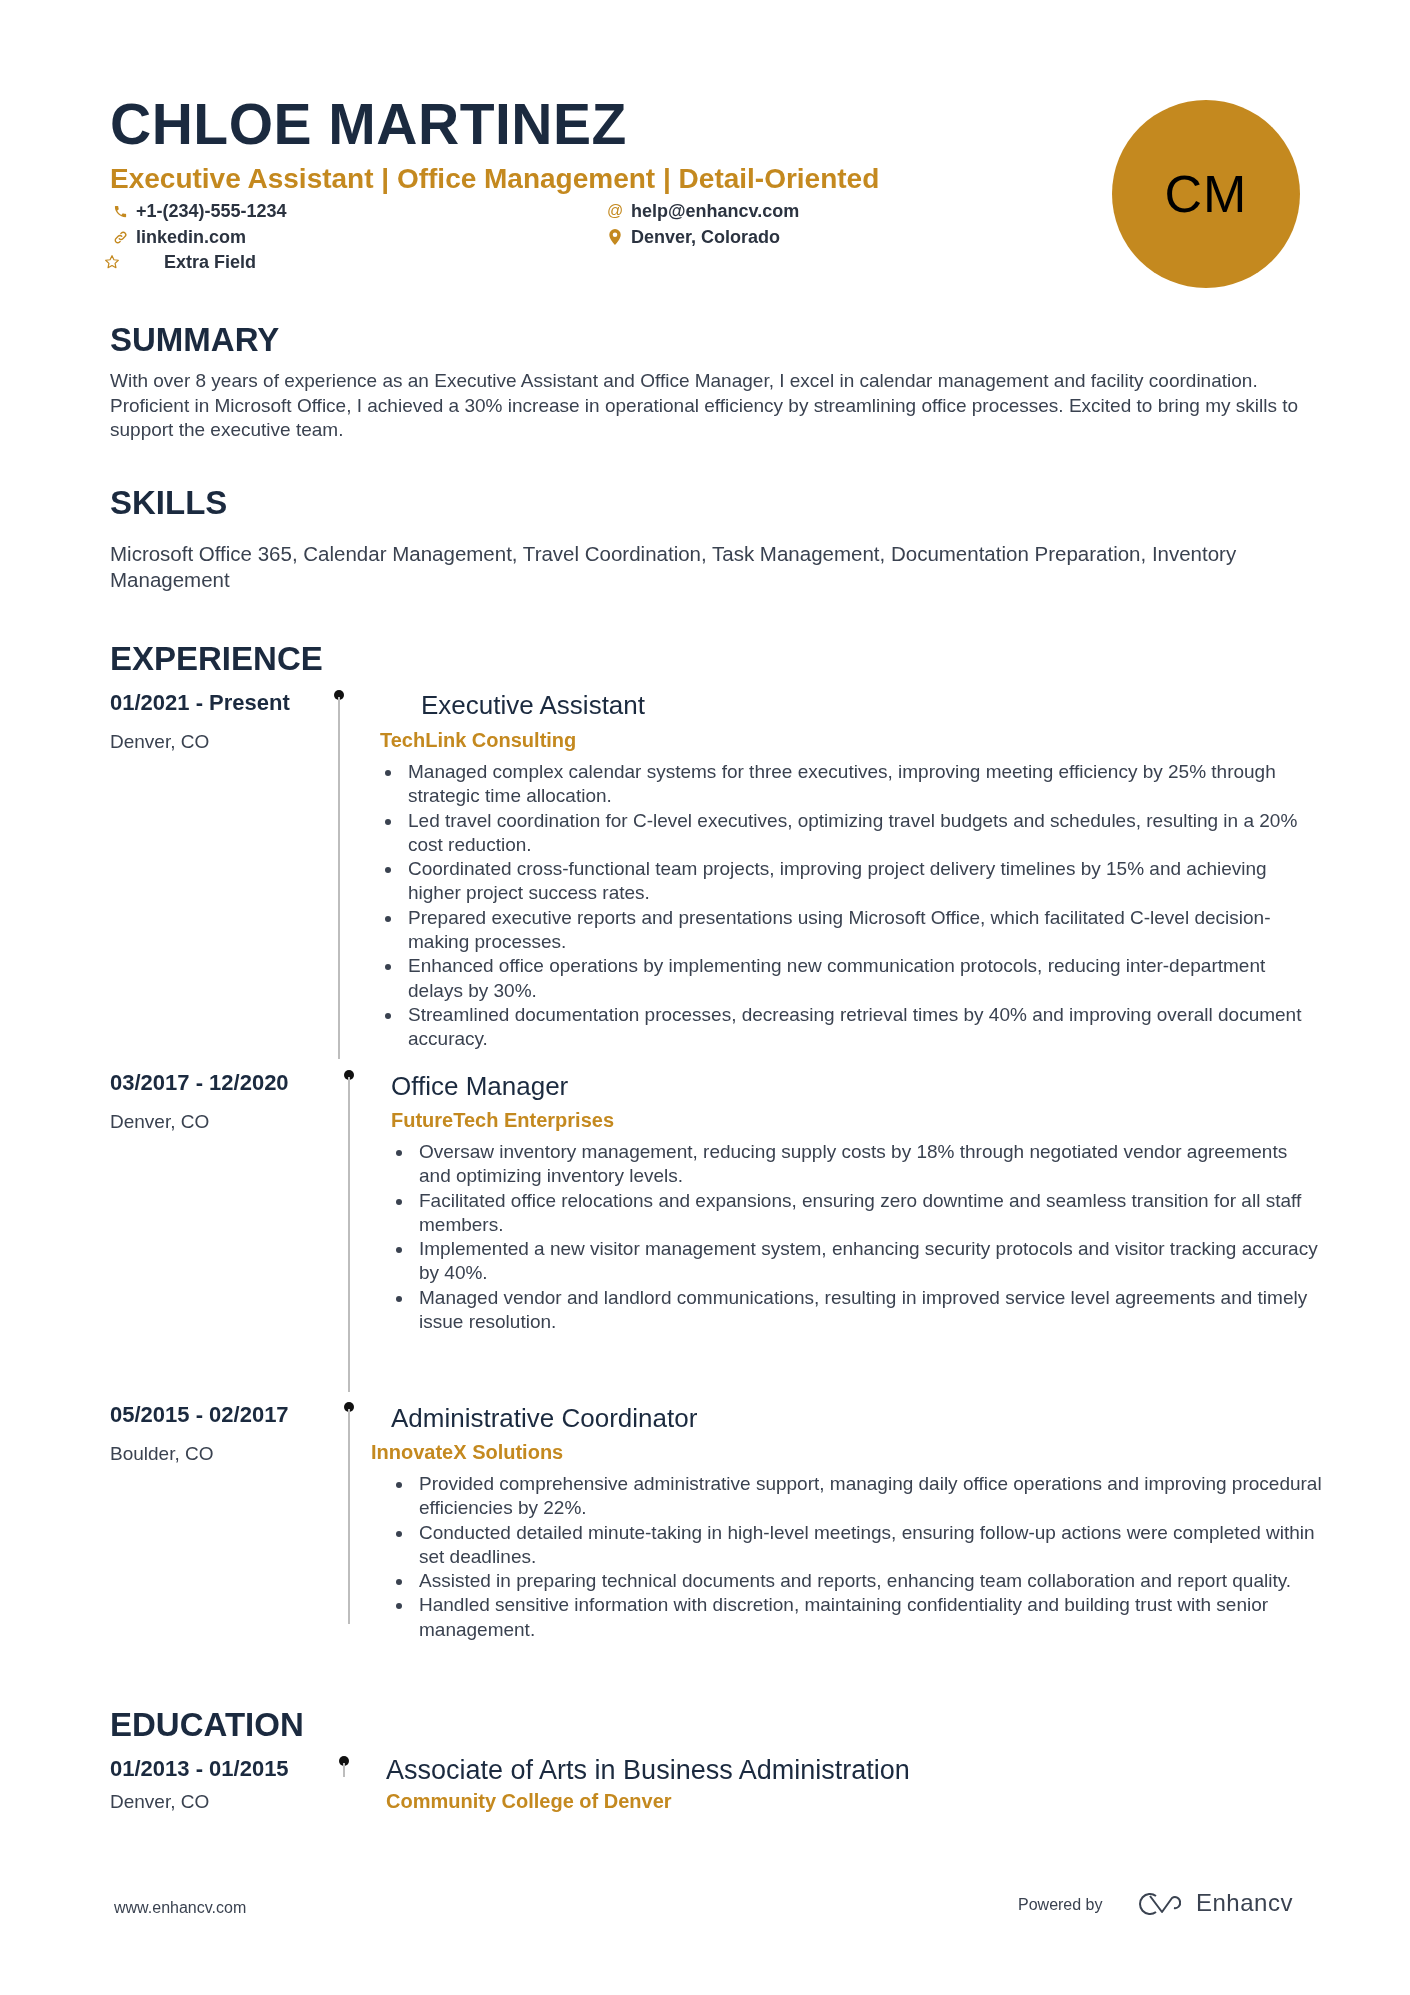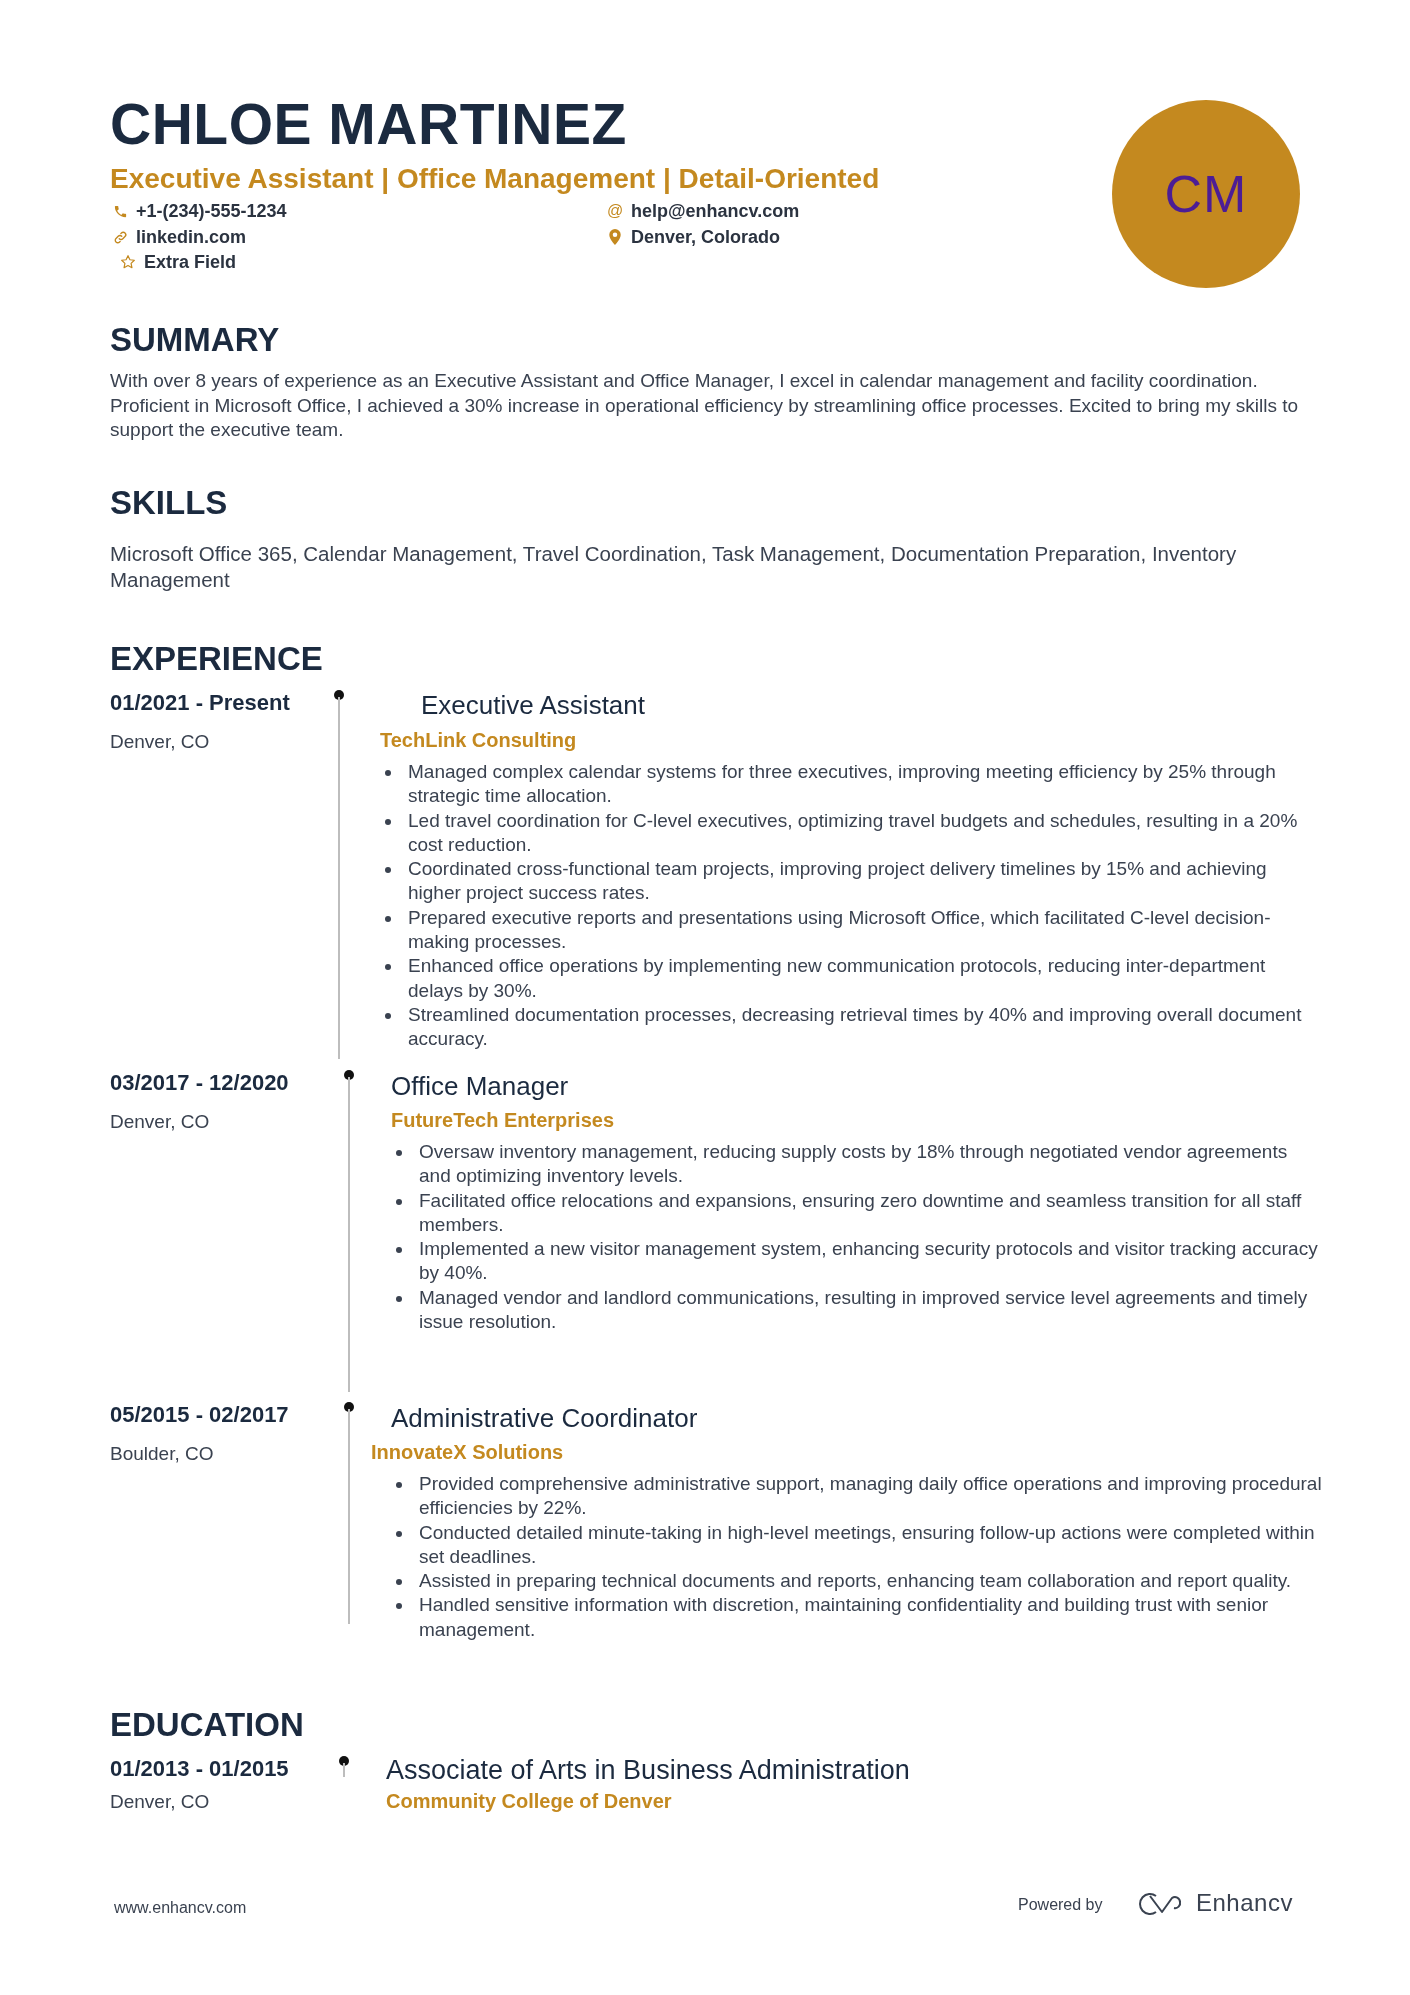--- a/index.html
+++ b/index.html
@@ -5,21 +5,21 @@
   html, body { margin:0; padding:0; background:#ffffff; }
   body { width:1410px; height:1995px; position:relative; overflow:hidden;
          font-family:"Liberation Sans", "DejaVu Sans", sans-serif; color:#2b3340; }
   .abs { position:absolute; }
 
   #name { left:110px; top:96px; font-size:57px; font-weight:700; letter-spacing:0.5px; color:#1b2a3f; line-height:1; white-space:nowrap; }
   #subtitle { left:110px; top:164px; font-size:28px; font-weight:700; color:#c4891f; white-space:nowrap; line-height:1.1; }
   .contact { font-size:18px; font-weight:700; color:#2b3340; white-space:nowrap; display:flex; align-items:center; line-height:1; }
   .contact .ic { width:16px; height:16px; margin-right:8px; display:inline-flex; align-items:center; justify-content:center; color:#c4891f; font-size:16px; }
   #avatar { left:1112px; top:100px; width:188px; height:188px; border-radius:50%; background:#c4891f; display:flex; align-items:center; justify-content:center; }
-  #avatar span { font-size:52px; color:#4c1d95; font-weight:400; letter-spacing:1px;text-align:right; }
+  #avatar span { font-size:52px; color:#000000; font-weight:400; letter-spacing:1px;text-align:right; }
 
   .section-title { font-size:33px; font-weight:700; color:#1b2a3f; left:110px; line-height:1; white-space:nowrap; }
   .para { left:110px; width:1210px; font-size:19px; line-height:24.5px; color:#3a4250; }
 
   .date { left:110px; font-size:22px; font-weight:700; color:#1b2a3f; white-space:nowrap; line-height:1; }
   .loc { left:110px; font-size:19px; color:#3a4250; white-space:nowrap; line-height:1; }
   .job-title { font-size:26px; color:#1b2a3f; white-space:nowrap; line-height:1; }
   .company { font-size:20px; font-weight:700; color:#c4891f; white-space:nowrap; line-height:1; }
   .bullets { margin:0; padding:0; list-style:none; font-size:19px; line-height:24.3px; color:#3a4250; }
   .bullets li { position:relative; padding-left:27px; }
@@ -60,21 +60,21 @@
   <span>linkedin.com</span>
 </div>
 <div class="abs contact" style="left:607px; top:228px;">
   <span class="ic">
     <svg width="14" height="16" viewBox="0 0 24 28">
         <path fill="#c4891f" d="M12 0a10 10 0 0 0-10 10c0 7.5 10 18 10 18s10-10.5 10-18A10 10 0 0 0 12 0zm0 14a4 4 0 1 1 0-8 4 4 0 0 1 0 8z"></path>
       </svg>
   </span>
   <span>Denver, Colorado</span>
 </div>
-<div class="abs contact" style="left:120px; top:253px;">
+<div class="abs contact" style="left:104px; top:253px;gap:36px;">
   <span class="ic">
     <svg width="16" height="16" viewBox="0 0 24 24" fill="none" stroke="#c4891f" stroke-width="1.8" stroke-linejoin="round">
         <path d="M12 2.5l2.9 6.1 6.6.8-4.9 4.6 1.3 6.6L12 17.3l-5.9 3.3 1.3-6.6-4.9-4.6 6.6-.8z"></path>
       </svg>
   </span>
   <span>Extra Field</span>
 </div>
 
 <div class="abs" id="avatar">
   <span>CM</span>

